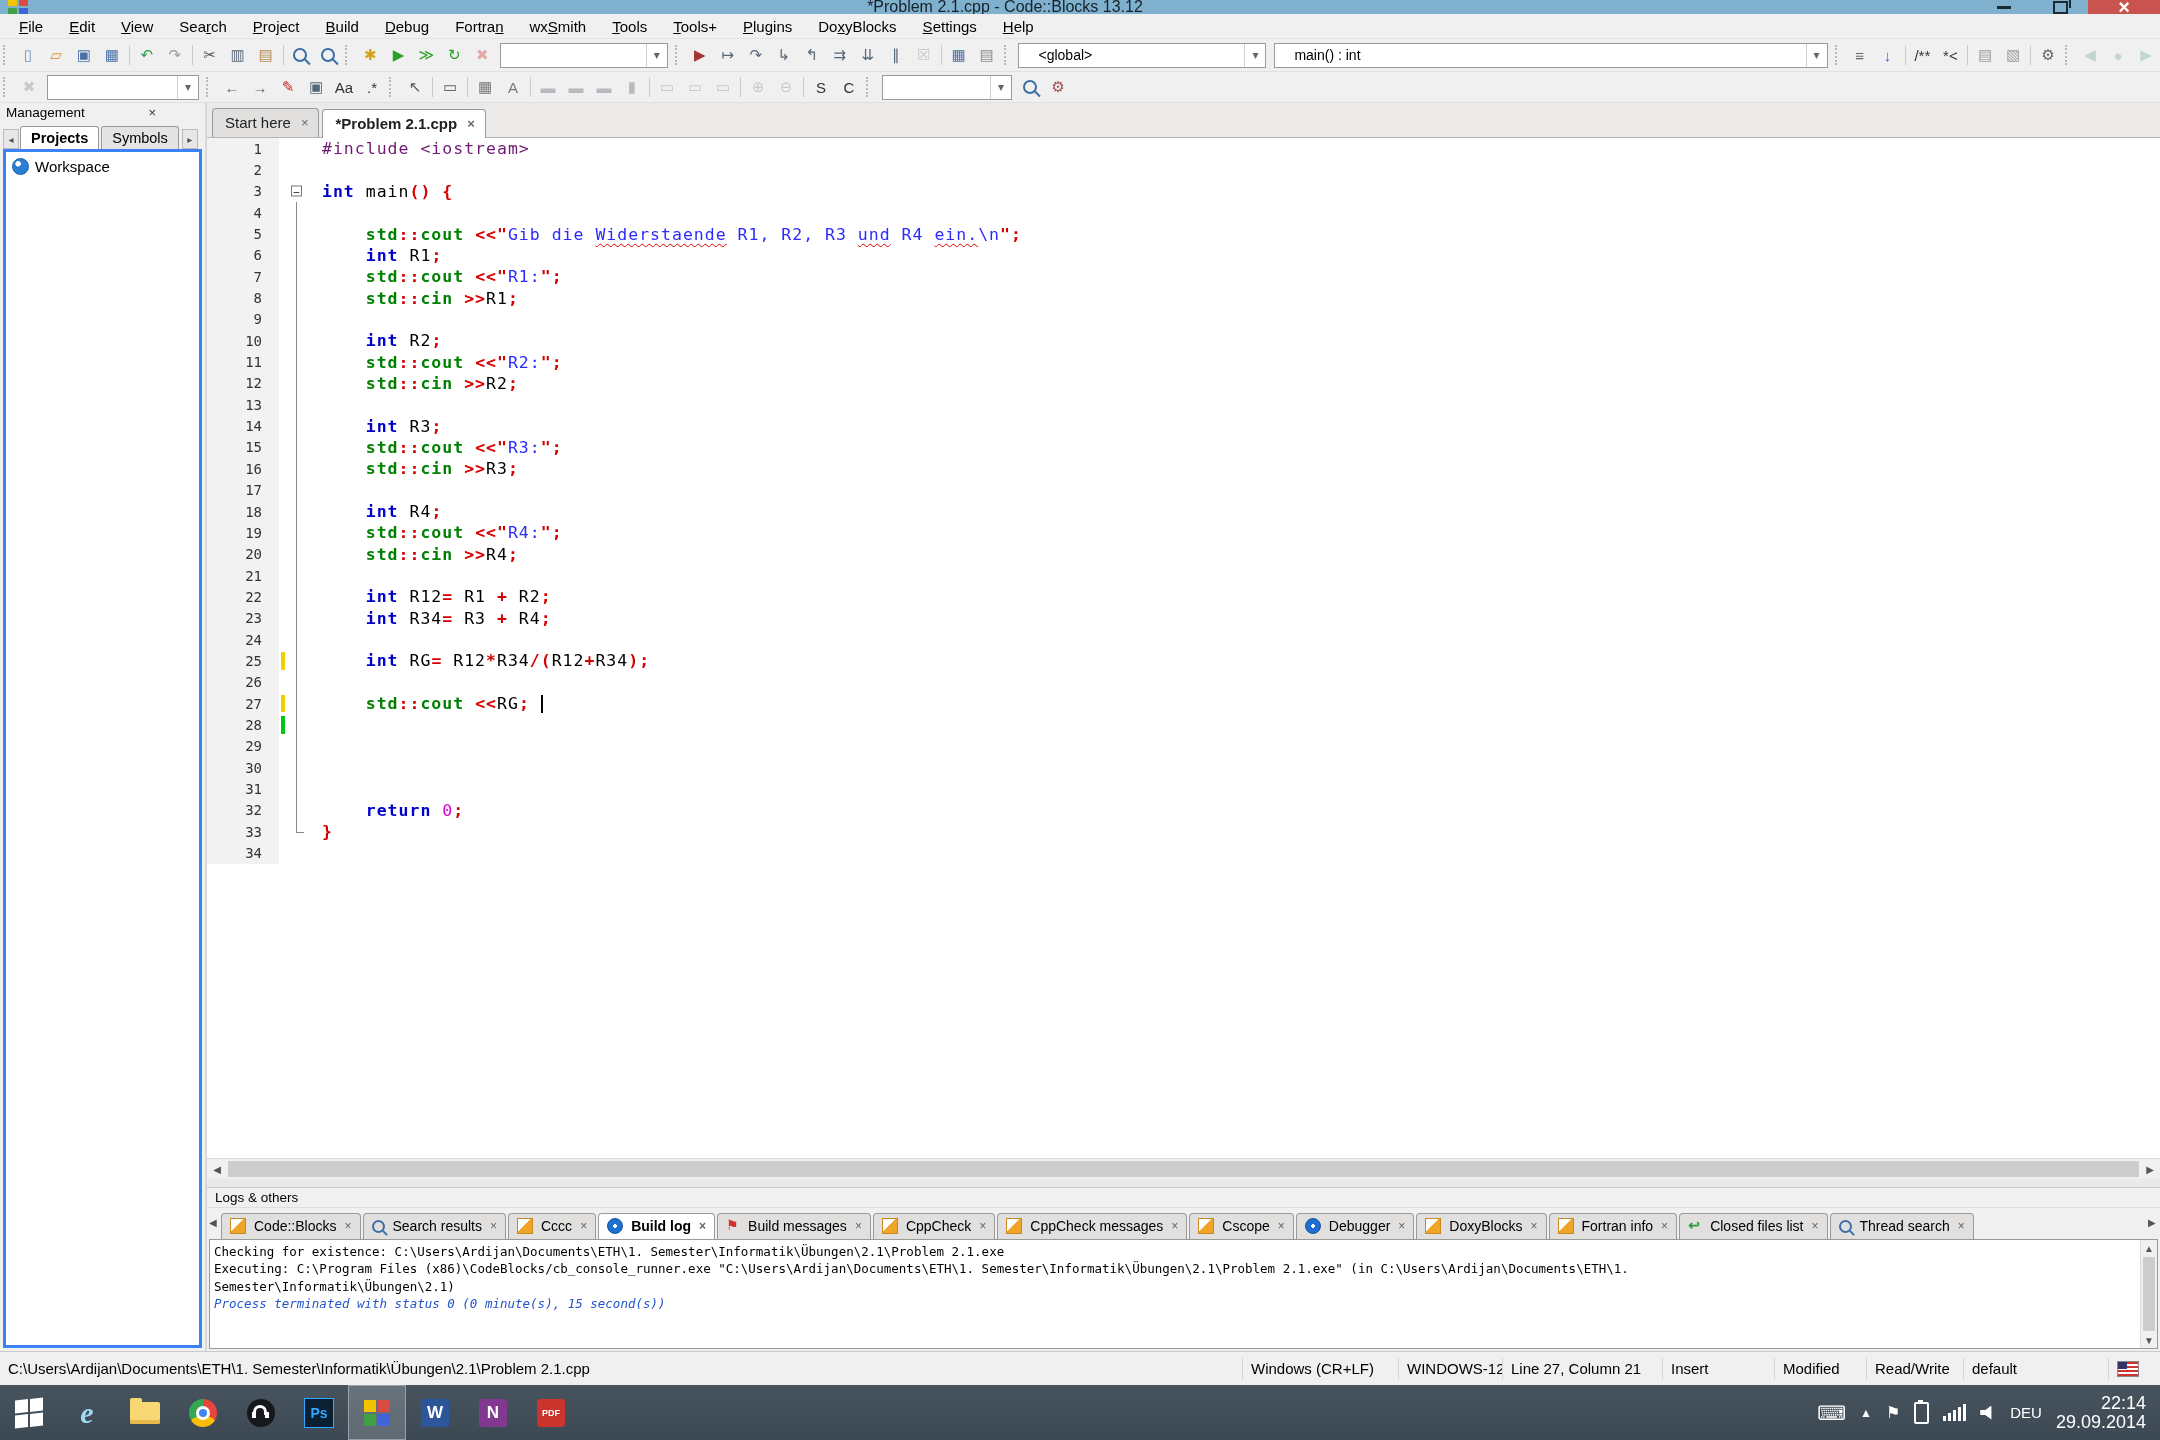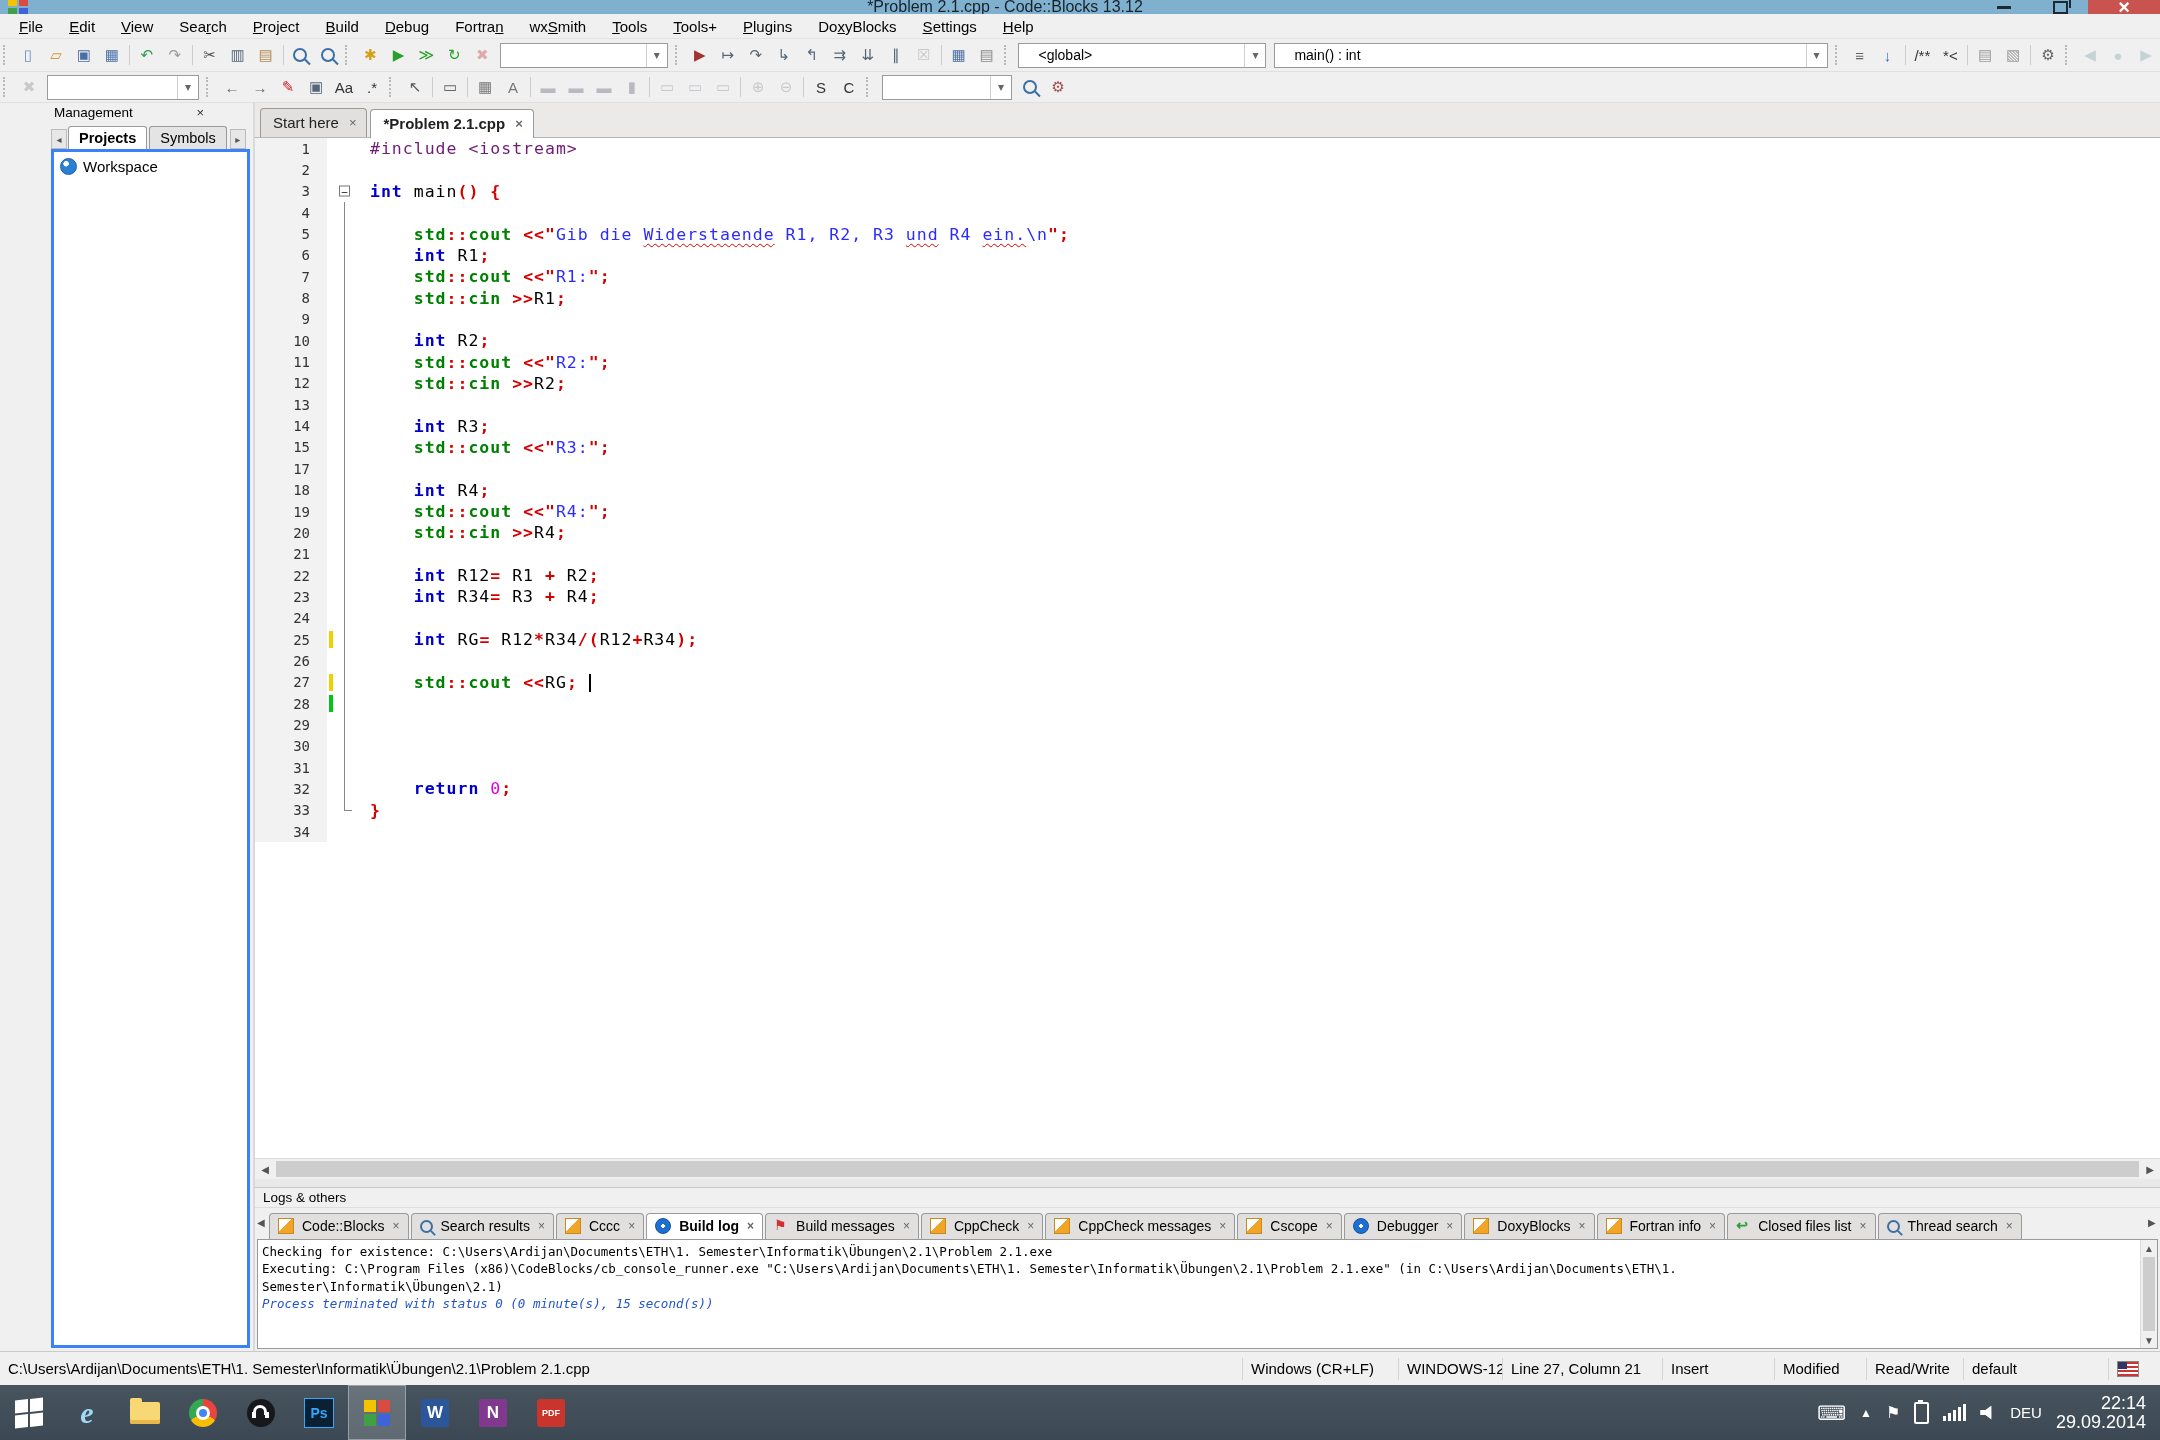--- a/index.html
+++ b/index.html
@@ -26,21 +26,21 @@
   .grip{width:7px;height:20px;margin:0 3px;border-left:2px dotted #b9b9b9;}
   .sep{width:1px;height:20px;background:#cccccc;margin:0 3px;}
   .tbi{min-width:24px;height:24px;display:flex;align-items:center;justify-content:center;font-size:15px;padding:0 2px;white-space:nowrap;}
   .tbi.dis{opacity:.45;}
   .combo{height:23px;background:#fff;border:1px solid #9a9a9a;display:flex;align-items:center;margin:0 4px;}
   .combo .cv{flex:1;font-size:14px;padding-left:6px;overflow:hidden;white-space:nowrap;margin-left:13px;}
   .combo .ca{width:20px;height:100%;display:flex;align-items:center;justify-content:center;color:#666;border-left:1px solid #d0d0d0;font-size:12px;}
   .mag{display:block;width:10px;height:10px;border:2px solid #3a6ea5;border-radius:50%;position:relative;}
   .mag:after{content:"";position:absolute;width:7px;height:2px;background:#3a6ea5;transform:rotate(45deg);right:-6px;bottom:-3px;}
   
-  .main{flex:1;display:flex;min-height:0;padding-left:48px;}
+  .main{flex:1;display:flex;min-height:0;}
   .mgmt{width:205px;flex:0 0 auto;background:#f0f0f0;border-right:2px solid #d9d9d9;display:flex;flex-direction:column;}
   .mgmt-cap{height:19px;display:flex;align-items:center;font-size:13.5px;padding:0 4px 0 6px;}
   .mgmt-cap span{flex:1;}
   .mgmt-x{width:14px;text-align:center;color:#333;font-size:13px;}
   .mgmt-tabs{height:27px;display:flex;align-items:flex-end;padding:0 2px;}
   .mt-arrow{width:14px;height:18px;display:flex;align-items:center;justify-content:center;font-size:10px;color:#555;background:#e7e7e7;border:1px solid #bbb;margin:0 1px 0 1px;}
   .mtab{padding:3px 10px;font-size:14.5px;border:1px solid #9a9a9a;border-bottom:none;background:#e4e4e4;margin-right:2px;border-radius:3px 3px 0 0;}
   .mtab.act{background:#fff;font-weight:bold;}
   .mgmt-body{flex:1;background:#fff;border:3px solid #3b82f6;margin:0 3px 3px 3px;padding:6px 6px;}
   .tree-item{display:flex;align-items:center;font-size:15px;gap:6px;}
@@ -410,20 +410,26 @@
             <span class="fold fl"></span>
             <span class="ct"><span class="pl">    </span><span class="kw">int</span><span class="pl"> R3</span><span class="op">;</span></span>
           </div>
           <div class="cl">
             <span class="ln">15</span>
             <span class="mk"></span>
             <span class="fold fl"></span>
             <span class="ct"><span class="pl">    </span><span class="std">std</span><span class="op">::</span><span class="std">cout</span><span class="pl"> </span><span class="op">&lt;&lt;"</span><span class="str">R3:</span><span class="op">";</span></span>
           </div>
           <div class="cl">
+            <span class="ln">16</span>
+            <span class="mk"></span>
+            <span class="fold fl"></span>
+            <span class="ct"><span class="pl">    </span><span class="std">std</span><span class="op">::</span><span class="std">cin</span><span class="pl"> </span><span class="op">&gt;&gt;</span><span class="pl">R3</span><span class="op">;</span></span>
+          </div>
+          <div class="cl">
             <span class="ln">17</span>
             <span class="mk"></span>
             <span class="fold fl"></span>
             <span class="ct"></span>
           </div>
           <div class="cl">
             <span class="ln">18</span>
             <span class="mk"></span>
             <span class="fold fl"></span>
             <span class="ct"><span class="pl">    </span><span class="kw">int</span><span class="pl"> R4</span><span class="op">;</span></span>

